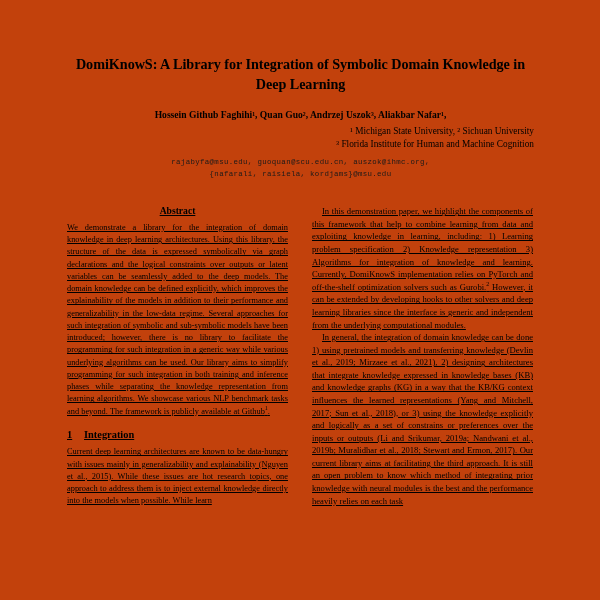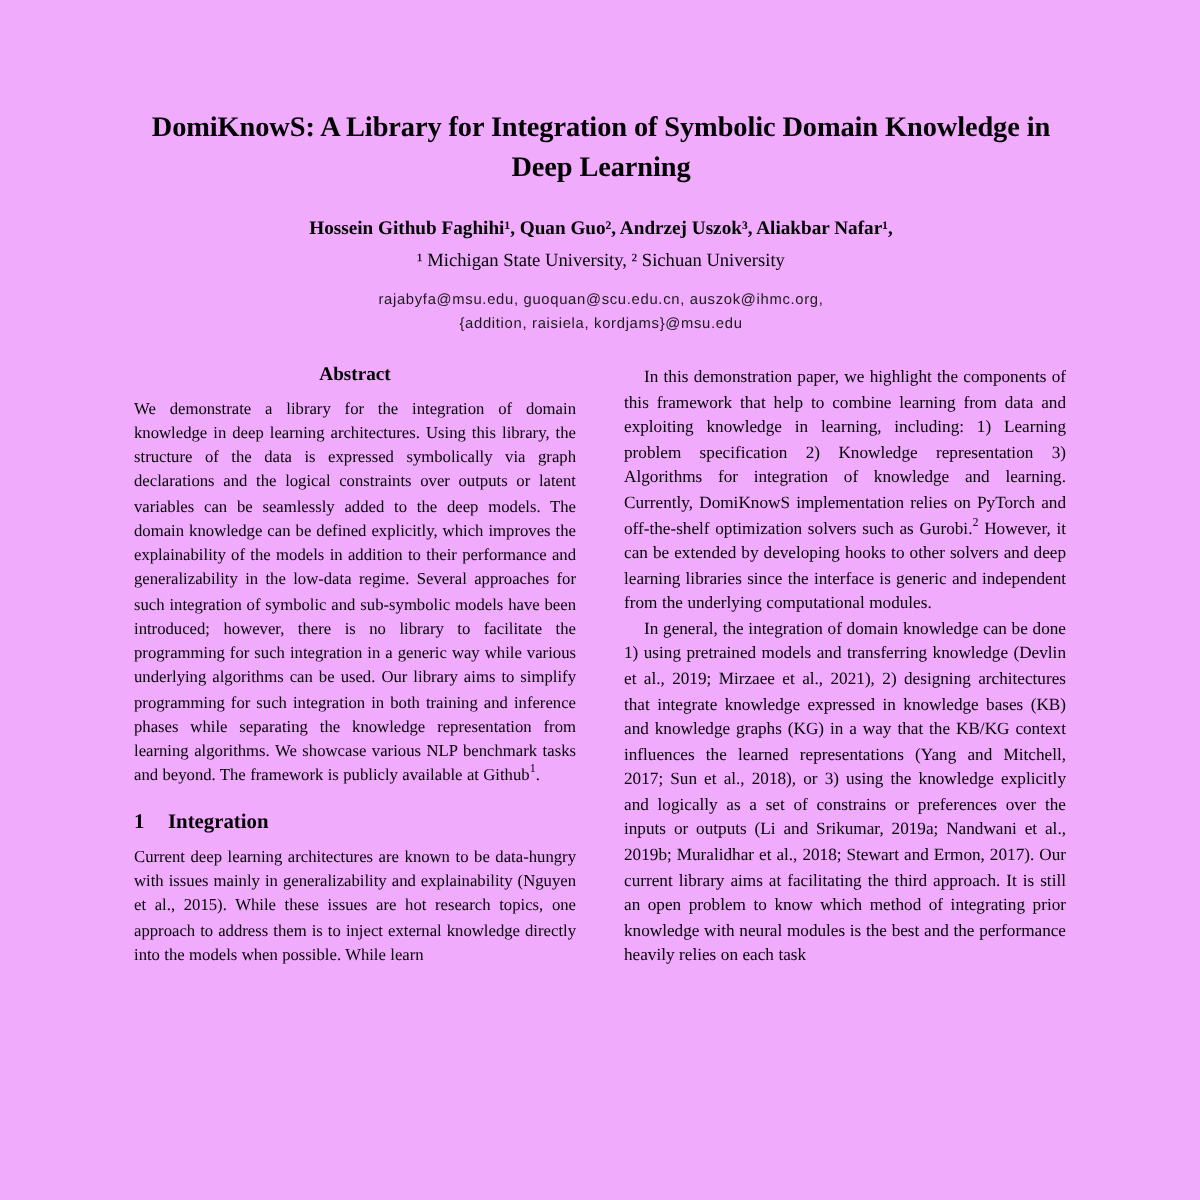--- a/index.html
+++ b/index.html
@@ -14,21 +14,21 @@
     overflow: hidden;
     font-family: "Liberation Serif", "DejaVu Serif", serif;
     color: #000000;
   }
   .page {
     position: relative;
     width: 600px;
     height: 600px;
     box-sizing: border-box;
     padding: 55px 66px 0 67px;
-    background: #f0abfc;
+    background: #c2410c;
   }
 
   
   .title {
     font-size: 14.2px;
     font-weight: bold;
     text-align: center;
     line-height: 1.38;
     letter-spacing: -0.05px;
     margin: 0 0 14px 0;
@@ -39,40 +39,41 @@
     font-size: 9.6px;
     text-align: center;
     line-height: 1.42;
     font-weight: bold;
     margin: 0 0 3px 0;
     padding: 0 4px;
   }
 
   .affil {
     font-size: 9.3px;
-    text-align: center;
+    text-align: right;
     line-height: 1.43;
     margin: 0;
   }
 
   .emails {
-    font-family: Liberation Sans, sans-serif;
+    font-family: Liberation Mono, monospace;
     font-size: 7.4px;
     text-align: center;
     line-height: 1.62;
     letter-spacing: 0.35px;
     margin: 6px 0 0 0;
     color: #1a1a1a;
   }
 
   
   .columns {
     display: flex;
-    margin-top: 14px;
+    margin-top: 24px;
     column-gap: 24px;
+    text-decoration: underline;
   }
   .col {
     width: 221px;
     flex: 0 0 221px;
   }
 
   .section-head {
     font-size: 9.6px;
     font-weight: bold;
     text-align: center;
@@ -122,24 +123,25 @@
 
 <div class="page">
 
   <h1 class="title">DomiKnowS: A Library for Integration of Symbolic Domain Knowledge in Deep Learning</h1>
 
   <div class="authors">Hossein Github Faghihi¹, Quan Guo², Andrzej Uszok³, Aliakbar Nafar¹,</div>
 
 
   <div class="affil">¹ Michigan State University, ² Sichuan University</div>
 
+  <div class="affil">³ Florida Institute for Human and Machine Cognition</div>
 
   <div class="emails">
     <div>rajabyfa@msu.edu, guoquan@scu.edu.cn, auszok@ihmc.org,</div>
-    <div>{addition, raisiela, kordjams}@msu.edu</div>
+    <div>{nafarali, raisiela, kordjams}@msu.edu</div>
   </div>
 
   <div class="columns">
 
     <div class="col left">
 
       <div class="section-head">Abstract</div>
 
       <p class="body abstract-text"><span>We demonstrate a library for the integration of domain knowledge in deep learning architectures. Using this library, the structure of the data is expressed symbolically via graph declarations and the logical constraints over outputs or latent variables can be seamlessly added to the deep models. The domain knowledge can be defined explicitly, which improves the explainability of the models in addition to their performance and generalizability in the low-data regime. Several approaches for such integration of symbolic and sub-symbolic models have been introduced; however, there is no library to facilitate the programming for such integration in a generic way while various underlying algorithms can be used. Our library aims to simplify programming for such integration in both training and inference phases while separating the knowledge representation from learning algorithms. We showcase various NLP benchmark tasks and beyond. The framework is publicly available at Github</span><sup>1</sup><span>.</span></p>
 

